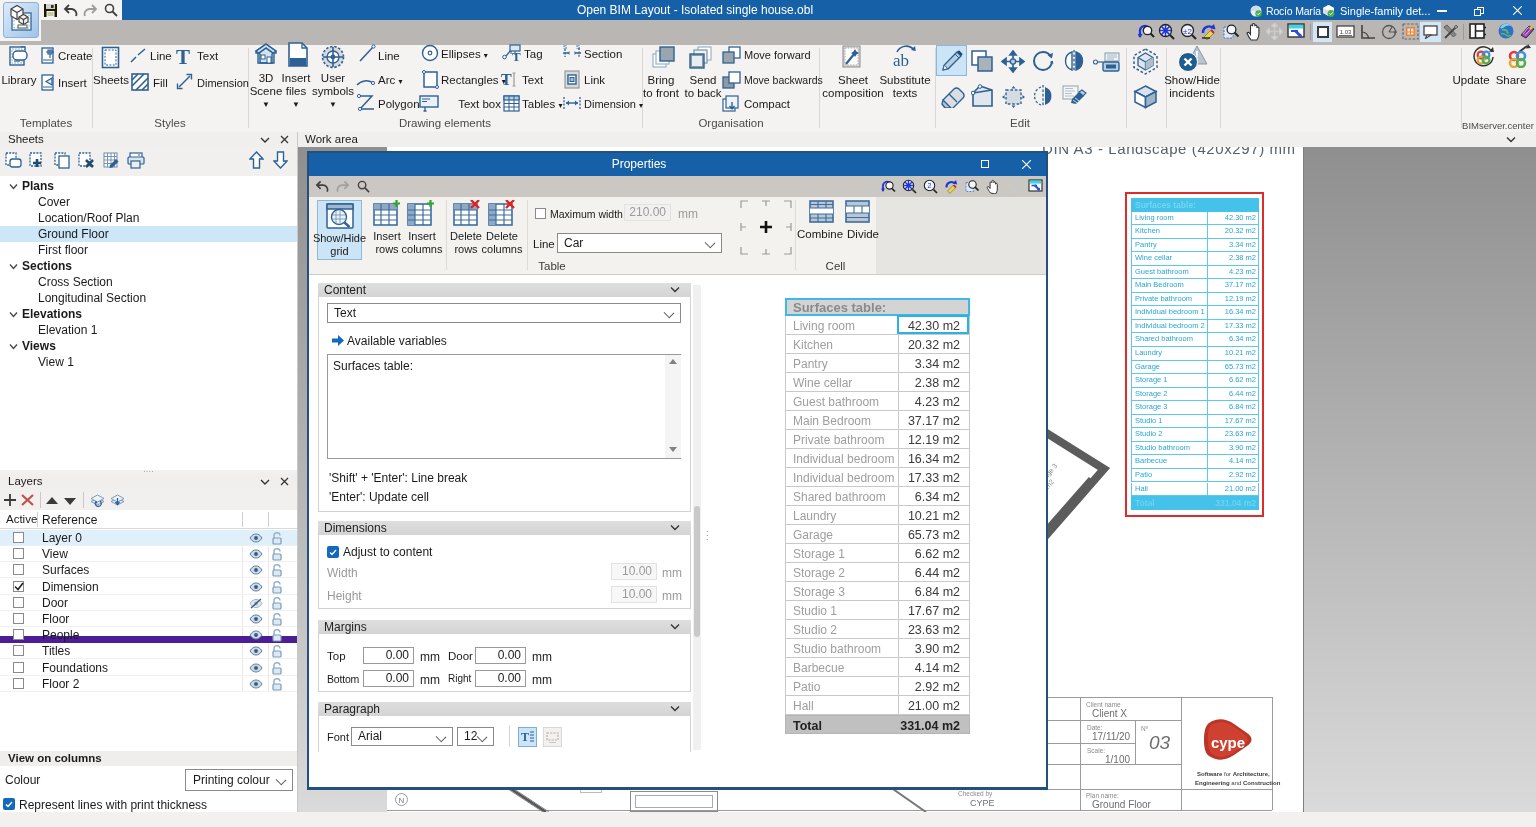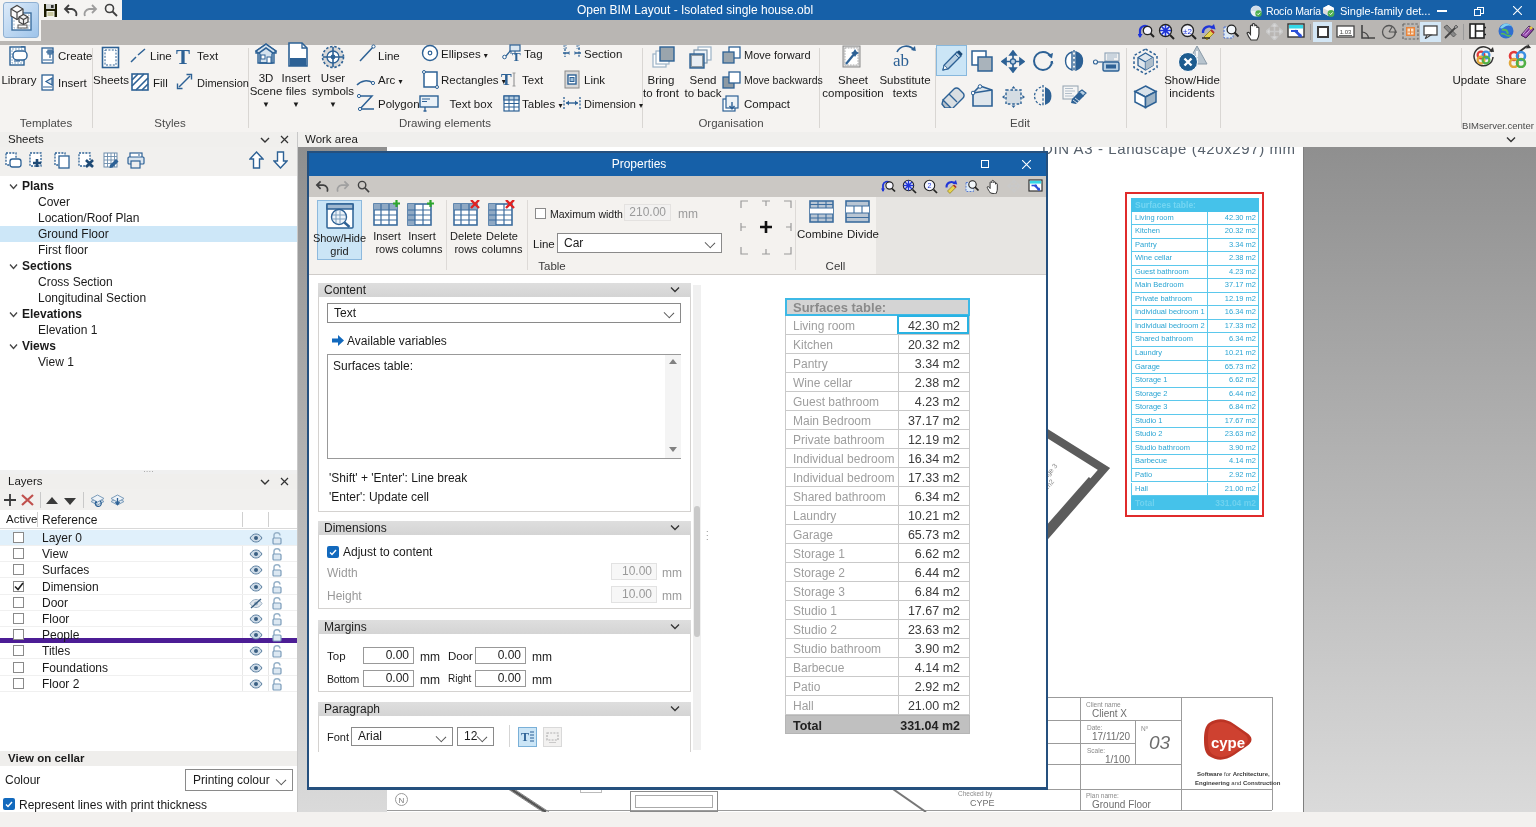--- a/index.html
+++ b/index.html
@@ -470,21 +470,21 @@
       <rect x="2" y="2" width="13" height="15" fill="#fff" stroke="#2d6195" stroke-width="1.5"></rect>
       <circle cx="2" cy="2" r="1.5" fill="#fff" stroke="#2d6195"></circle>
       <circle cx="15" cy="17" r="1.5" fill="#fff" stroke="#2d6195"></circle>
     </svg>
   <div class="rlabel" style="left:441px;top:74px;width:80px;text-align:left">Rectangles <span style="font-size:8px">▾</span></div>
   <svg class="abs" style="left:419px;top:95px" width="20" height="17" viewBox="0 0 20 17">
       <rect x="1" y="1" width="18" height="11" fill="#eaf1f7" stroke="#2d6195" stroke-width="1.4"></rect>
       <path d="M3 4h8M3 6.5h5" stroke="#2d6195" stroke-width="1"></path>
       <path d="M6 12v4M4.5 16h3" stroke="#2d6195" stroke-width="1.3"></path>
     </svg>
-  <div class="rlabel" style="left:441px;top:98px;width:60px;text-align:center">Text box</div>
+  <div class="rlabel" style="left:441px;top:98px;width:60px;text-align:right">Text box</div>
   <svg class="abs" style="left:502px;top:43px" width="20" height="20" viewBox="0 0 20 20">
       <circle cx="2.5" cy="14" r="1.8" fill="#fff" stroke="#2d6195"></circle>
       <path d="M4 13L9 7" stroke="#2d6195" stroke-width="1.3"></path>
       <rect x="8" y="2" width="10" height="6" fill="#dce8f2" stroke="#2d6195" stroke-width="1.2"></rect>
       <path d="M9 8v3M13 8v4" stroke="#2d6195" stroke-width="1"></path>
       <text x="10" y="18" font-size="13" font-weight="bold" fill="#2d6195" font-family="Liberation Serif">T</text>
     </svg>
   <div class="rlabel" style="left:524px;top:48px;width:30px;text-align:left">Tag</div>
   <svg class="abs" style="left:501px;top:71px" width="20" height="17" viewBox="0 0 20 17">
       <text x="0" y="14" font-size="16" font-weight="bold" fill="#2d6195" font-family="Liberation Serif">T</text>
@@ -698,21 +698,21 @@
           <div class="abs" style="left:42px;top:1px;font-size:12px">Floor</div>
           <svg class="abs" style="left:249px;top:3px" width="14" height="10" viewBox="0 0 14 10">
             <path d="M1 5C3 1.8 5 1 7 1s4 .8 6 4c-2 3.2-4 4-6 4S3 8.2 1 5z" fill="#cfdce8" stroke="#5b7fa0" stroke-width="1"></path>
             <circle cx="7" cy="5" r="2" fill="#3a5f82"></circle>
           </svg>
           <svg class="abs" style="left:271px;top:2px" width="12" height="13" viewBox="0 0 12 13">
             <path d="M3 6V4a3 3 0 0 1 6-.5" fill="none" stroke="#9ab4ca" stroke-width="1.5"></path>
             <rect x="2" y="6" width="8" height="6" rx="1" fill="#dce8f2" stroke="#7b9cba" stroke-width="1.2"></rect>
           </svg>
         </div>
-      <div class="abs" style="left:0;top:117px;width:297px;height:16px;border-bottom:5px solid #4c1d95">
+      <div class="abs" style="left:0;top:117px;width:297px;height:16px;border-bottom:7px solid #4c1d95">
           <div class="cbx" style="left:13px;top:2px;background:#fff"></div>
           <div class="abs" style="left:42px;top:1px;font-size:12px">People</div>
           <svg class="abs" style="left:249px;top:3px" width="14" height="10" viewBox="0 0 14 10">
             <path d="M1 5C3 1.8 5 1 7 1s4 .8 6 4c-2 3.2-4 4-6 4S3 8.2 1 5z" fill="#cfdce8" stroke="#5b7fa0" stroke-width="1"></path>
             <circle cx="7" cy="5" r="2" fill="#3a5f82"></circle>
           </svg>
           <svg class="abs" style="left:271px;top:2px" width="12" height="13" viewBox="0 0 12 13">
             <path d="M3 6V4a3 3 0 0 1 6-.5" fill="none" stroke="#9ab4ca" stroke-width="1.5"></path>
             <rect x="2" y="6" width="8" height="6" rx="1" fill="#dce8f2" stroke="#7b9cba" stroke-width="1.2"></rect>
           </svg>
@@ -747,21 +747,21 @@
           <svg class="abs" style="left:249px;top:3px" width="14" height="10" viewBox="0 0 14 10">
             <path d="M1 5C3 1.8 5 1 7 1s4 .8 6 4c-2 3.2-4 4-6 4S3 8.2 1 5z" fill="#cfdce8" stroke="#5b7fa0" stroke-width="1"></path>
             <circle cx="7" cy="5" r="2" fill="#3a5f82"></circle>
           </svg>
           <svg class="abs" style="left:271px;top:2px" width="12" height="13" viewBox="0 0 12 13">
             <path d="M3 6V4a3 3 0 0 1 6-.5" fill="none" stroke="#9ab4ca" stroke-width="1.5"></path>
             <rect x="2" y="6" width="8" height="6" rx="1" fill="#dce8f2" stroke="#7b9cba" stroke-width="1.2"></rect>
           </svg>
         </div>
     </div>
-    <div class="phead" style="top:619px;font-weight:bold;background:#efeeec">View on cellar</div>
+    <div class="phead" style="top:619px;font-weight:bold;background:#efeeec">View on columns</div>
     <div class="abs" style="left:5px;top:641px;font-size:12px">Colour</div>
     <div class="combo" style="left:185px;top:637px;width:108px;height:22px;line-height:20px;padding-left:7px">Printing colour</div>
     <div class="abs" style="left:3px;top:666px;width:12px;height:12px;background:#1269bd;border-radius:2px"></div>
     <svg class="abs" style="left:5px;top:669px" width="8" height="7" viewBox="0 0 8 7">
         <path d="M1 3.5L3 5.5 7 1" fill="none" stroke="#fff" stroke-width="1.4"></path>
       </svg>
     <div class="abs" style="left:19px;top:666px;font-size:12px">Represent lines with print thickness</div>
   </div>
   <div id="workarea">
     <div id="wahead">Work area<svg class="abs" style="left:1208px;top:4px" width="10" height="8" viewBox="0 0 10 8">

